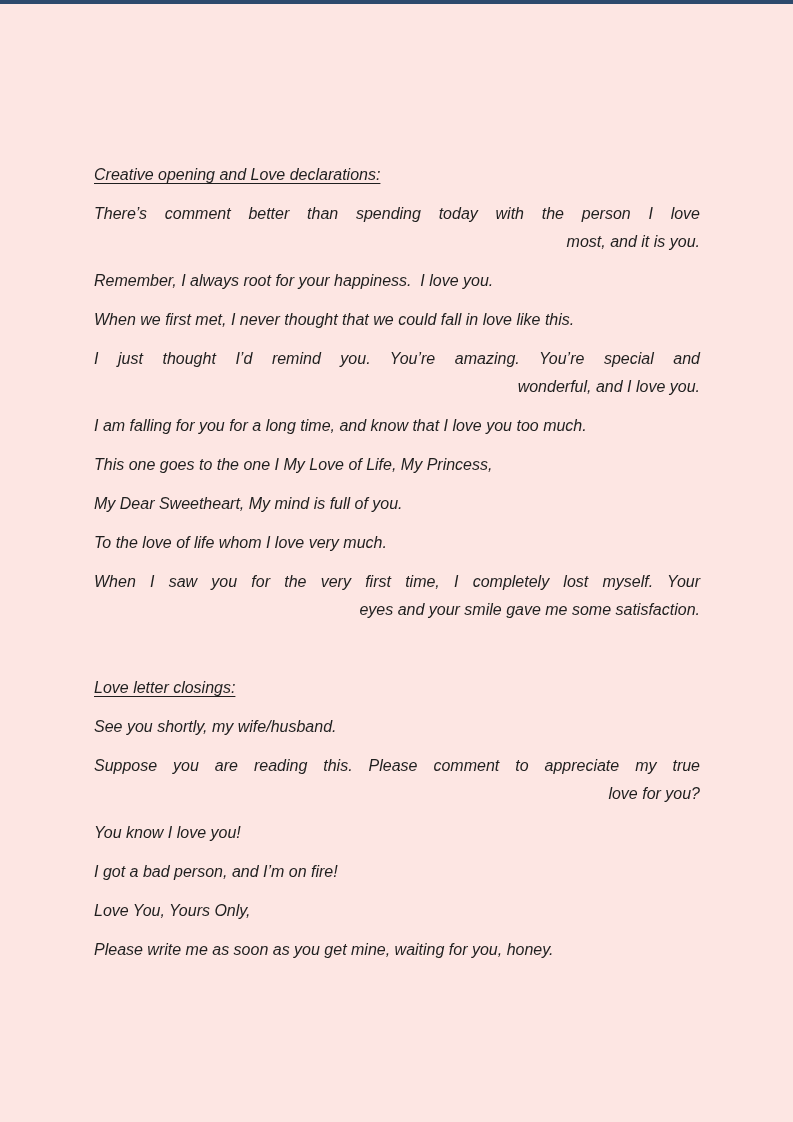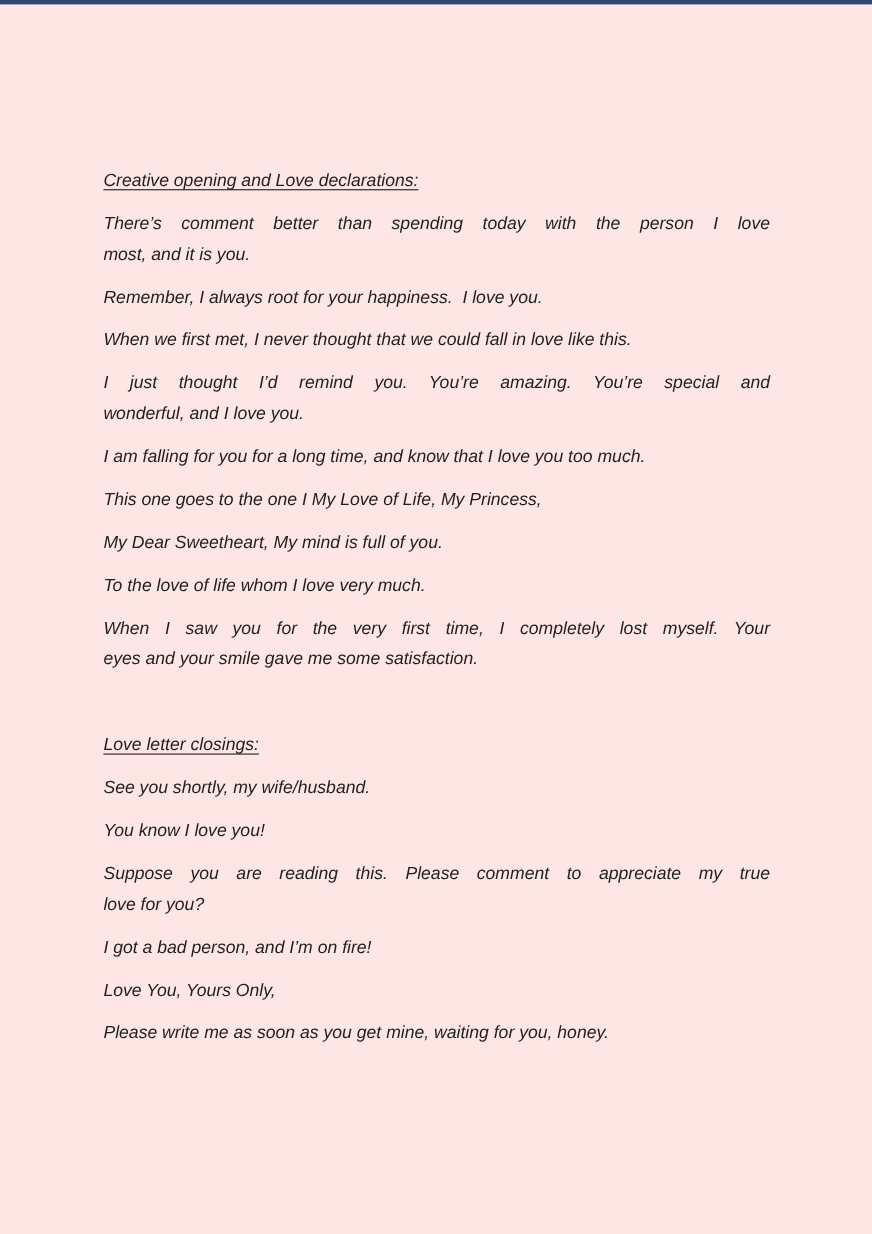--- a/index.html
+++ b/index.html
@@ -26,33 +26,34 @@
     position: absolute;
     left: 94px;
     top: 151px;
     width: 606px;
     font-style: italic;
     font-size: 16px;
     line-height: 28px;
     color: #1f1f1f;
   }
   .doc p {
-    margin: 0 0 11px 0;
+    margin: 10px 0 11px 0;
   }
   .heading {
     text-decoration: underline;
     text-underline-offset: 3px;
   }
   .jline {
     display: block;
     text-align: justify;
     text-align-last: justify;
   }
   .line {
     display: block;
+    text-align: right;
   }
   .spacer {
     height: 28px;
     margin-bottom: 11px;
   }
 </style>
 </head>
 <body>
 
 <div class="top-bar"></div>
@@ -88,26 +89,26 @@
     <span class="line">eyes and your smile gave me some satisfaction.</span>
   </p>
 
   <div class="spacer"></div>
 
   <p class="heading">Love letter closings:</p>
 
 
   <p>See you shortly, my wife/husband.</p>
 
-  <p>You know I love you!</p>
-
   <p>
     <span class="jline">Suppose you are reading this. Please comment to appreciate my true</span>
     <span class="line">love for you?</span>
   </p>
+
+  <p>You know I love you!</p>
 
   <p>I got a bad person, and I’m on fire!</p>
 
   <p>Love You, Yours Only,</p>
 
   <p>Please write me as soon as you get mine, waiting for you, honey.</p>
 
 </div>
 
 </body></html>

